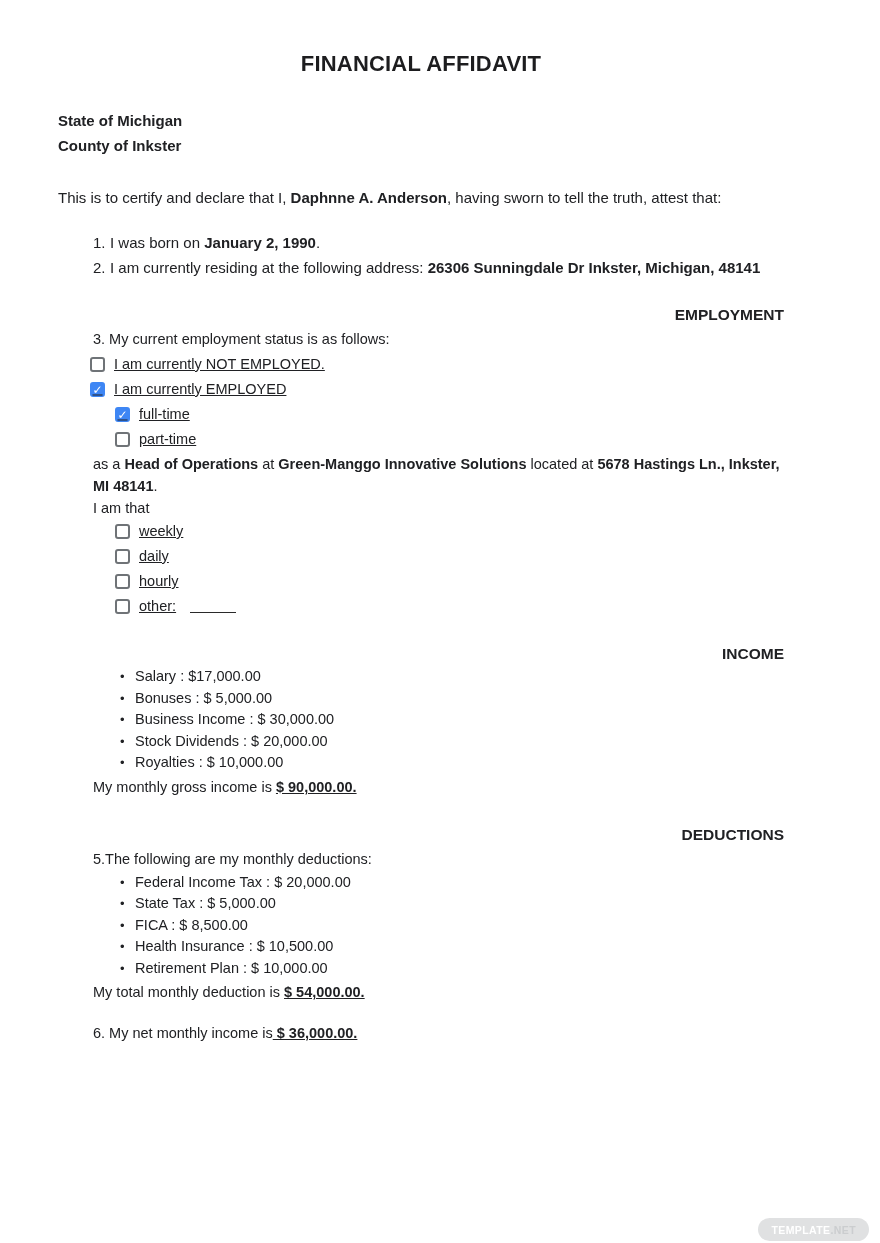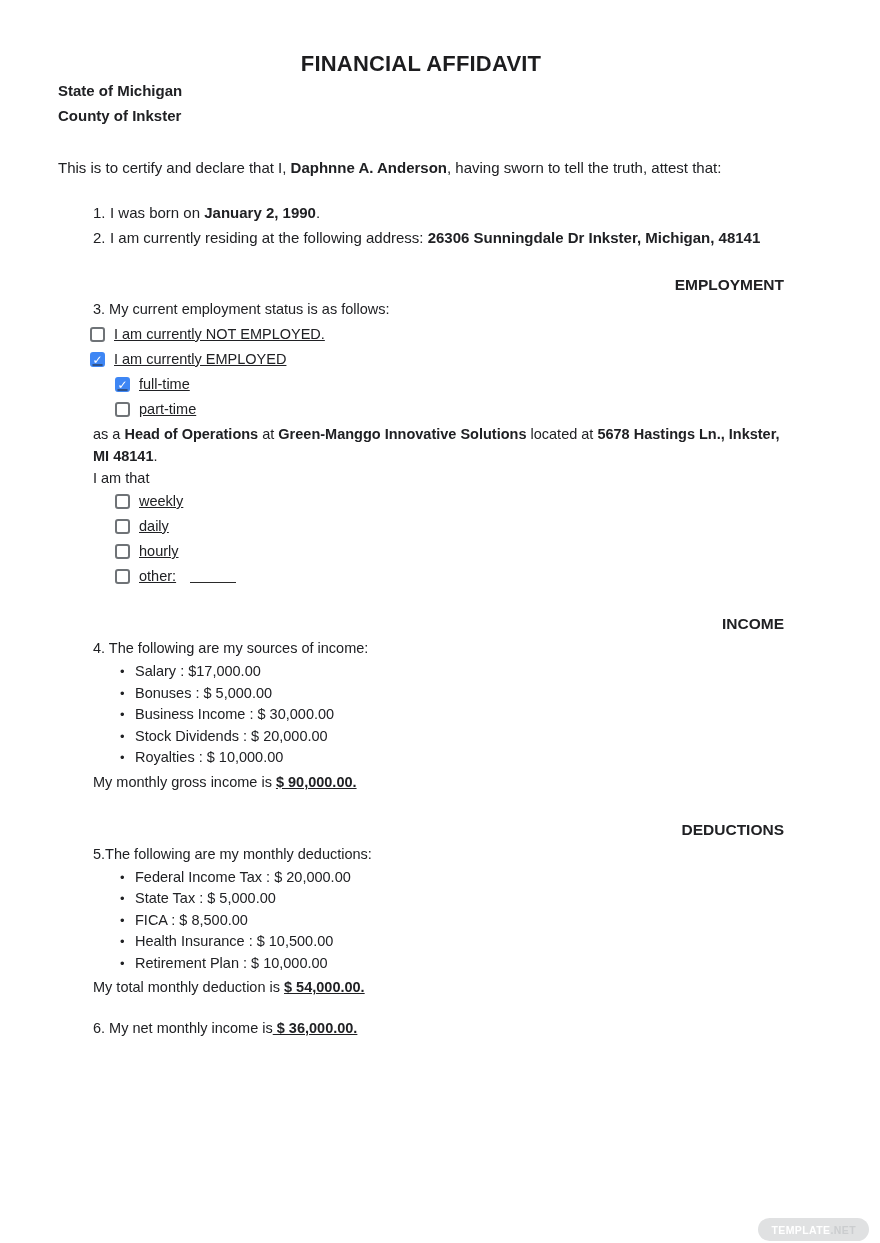--- a/index.html
+++ b/index.html
@@ -6,21 +6,21 @@
   html,body { background:#ffffff; }
   body { font-family:"Liberation Sans","DejaVu Sans",sans-serif; color:var(--text,#202124); }
   .page {
     position:relative; width:880px; height:1243px; margin:0 auto;
     background:#ffffff; padding:50px 96px 0 58px; overflow:hidden;
   }
   .title {
     font-size:22px; font-weight:700; text-align:center; line-height:28px;
     letter-spacing:.2px; color:#1d1d1f;
   }
-  .jurisdiction-block { }
+  .jurisdiction-block { margin-top:30px; }
   .jurisdiction { font-size:15px; font-weight:700; line-height:25px; }
   .intro { margin-top:27px; font-size:15px; line-height:25px; }
   b { font-weight:700; }
 
   .numbered { margin-top:20px; }
   .num-row { display:flex; margin-left:35px; font-size:15px; line-height:25px; }
   .num { width:17px; flex:0 0 17px; }
   .num-text { flex:1; }
 
   .section-heading { margin-left:23px; font-size:15.5px; font-weight:700; line-height:25px;text-align:right; }
@@ -130,21 +130,20 @@
     <span class="checkbox"></span>
     <span class="cb-label">hourly</span>
   </div>
   <div class="cb-row cb-indent2">
     <span class="checkbox"></span>
     <span class="cb-label">other:</span>
     <span class="blank-line"></span>
   </div>
 
   <h2 class="section-heading sec-mt">INCOME</h2>
-  <p class="stmt">4. The following are my sources of income:</p>
   <div>
     <div class="bullet-row">
         <span class="bullet">•</span>
         <span>Salary : $17,000.00</span>
       </div>
     <div class="bullet-row">
         <span class="bullet">•</span>
         <span>Bonuses : $ 5,000.00</span>
       </div>
     <div class="bullet-row">

